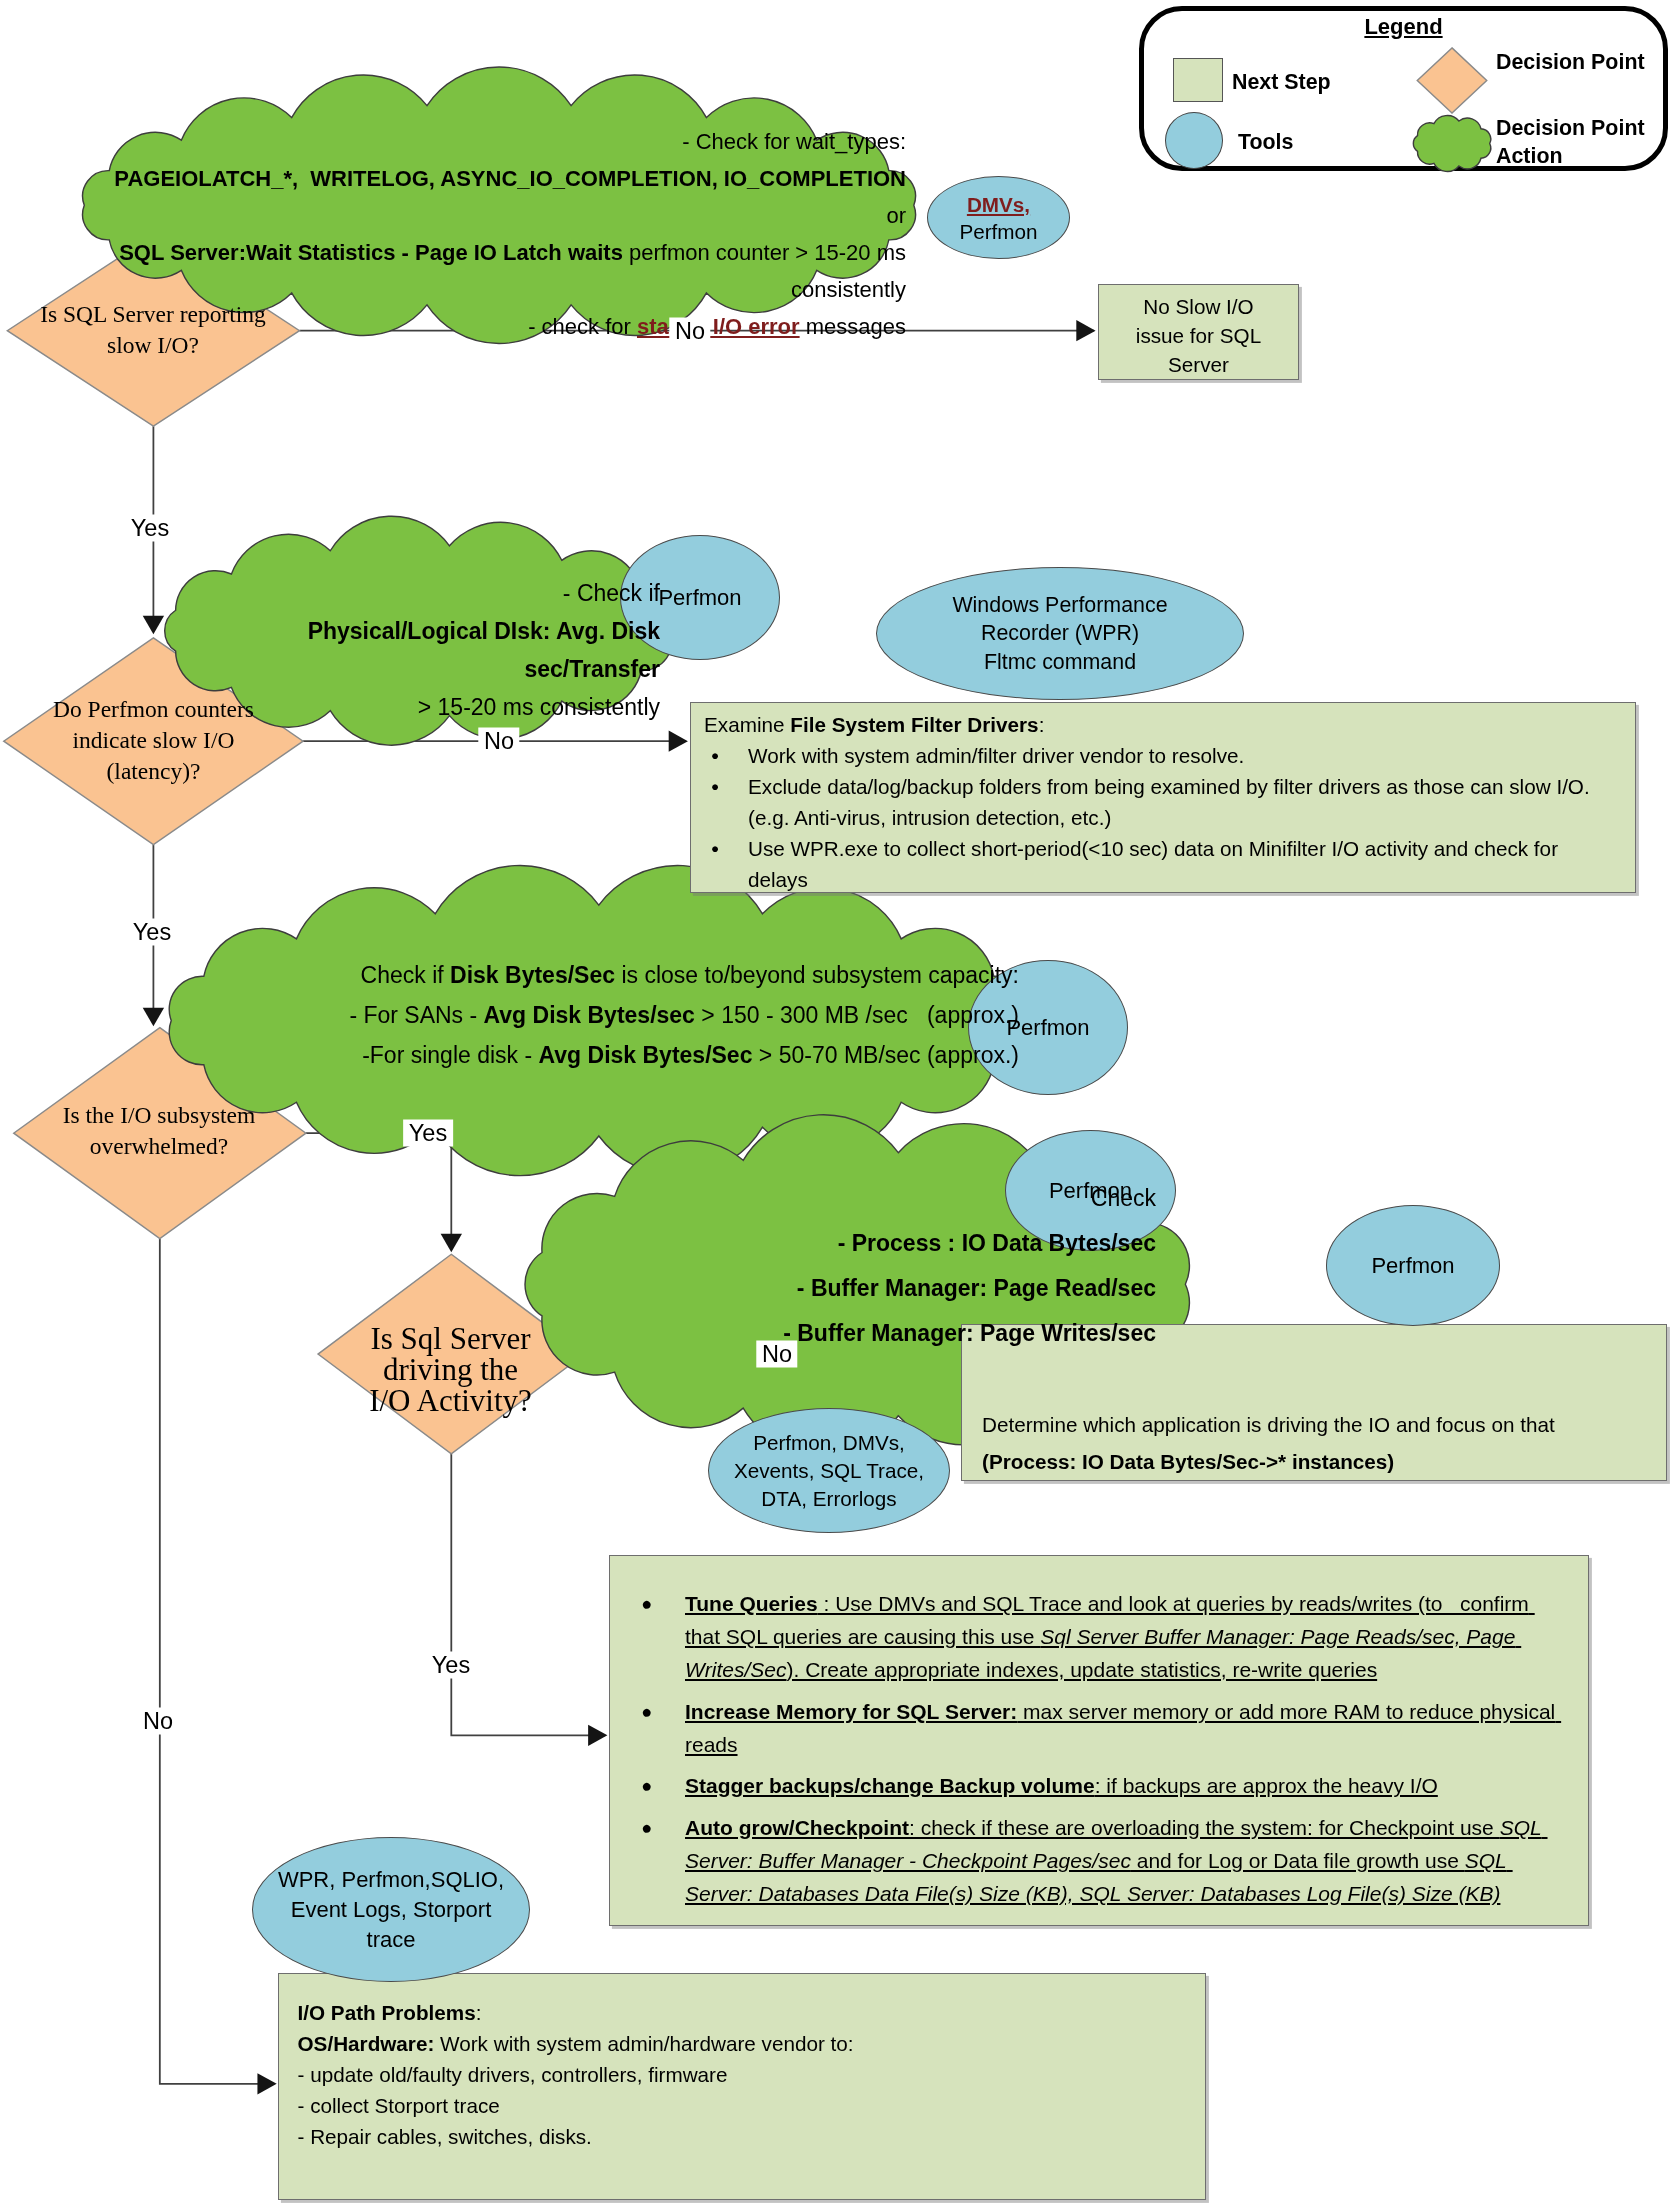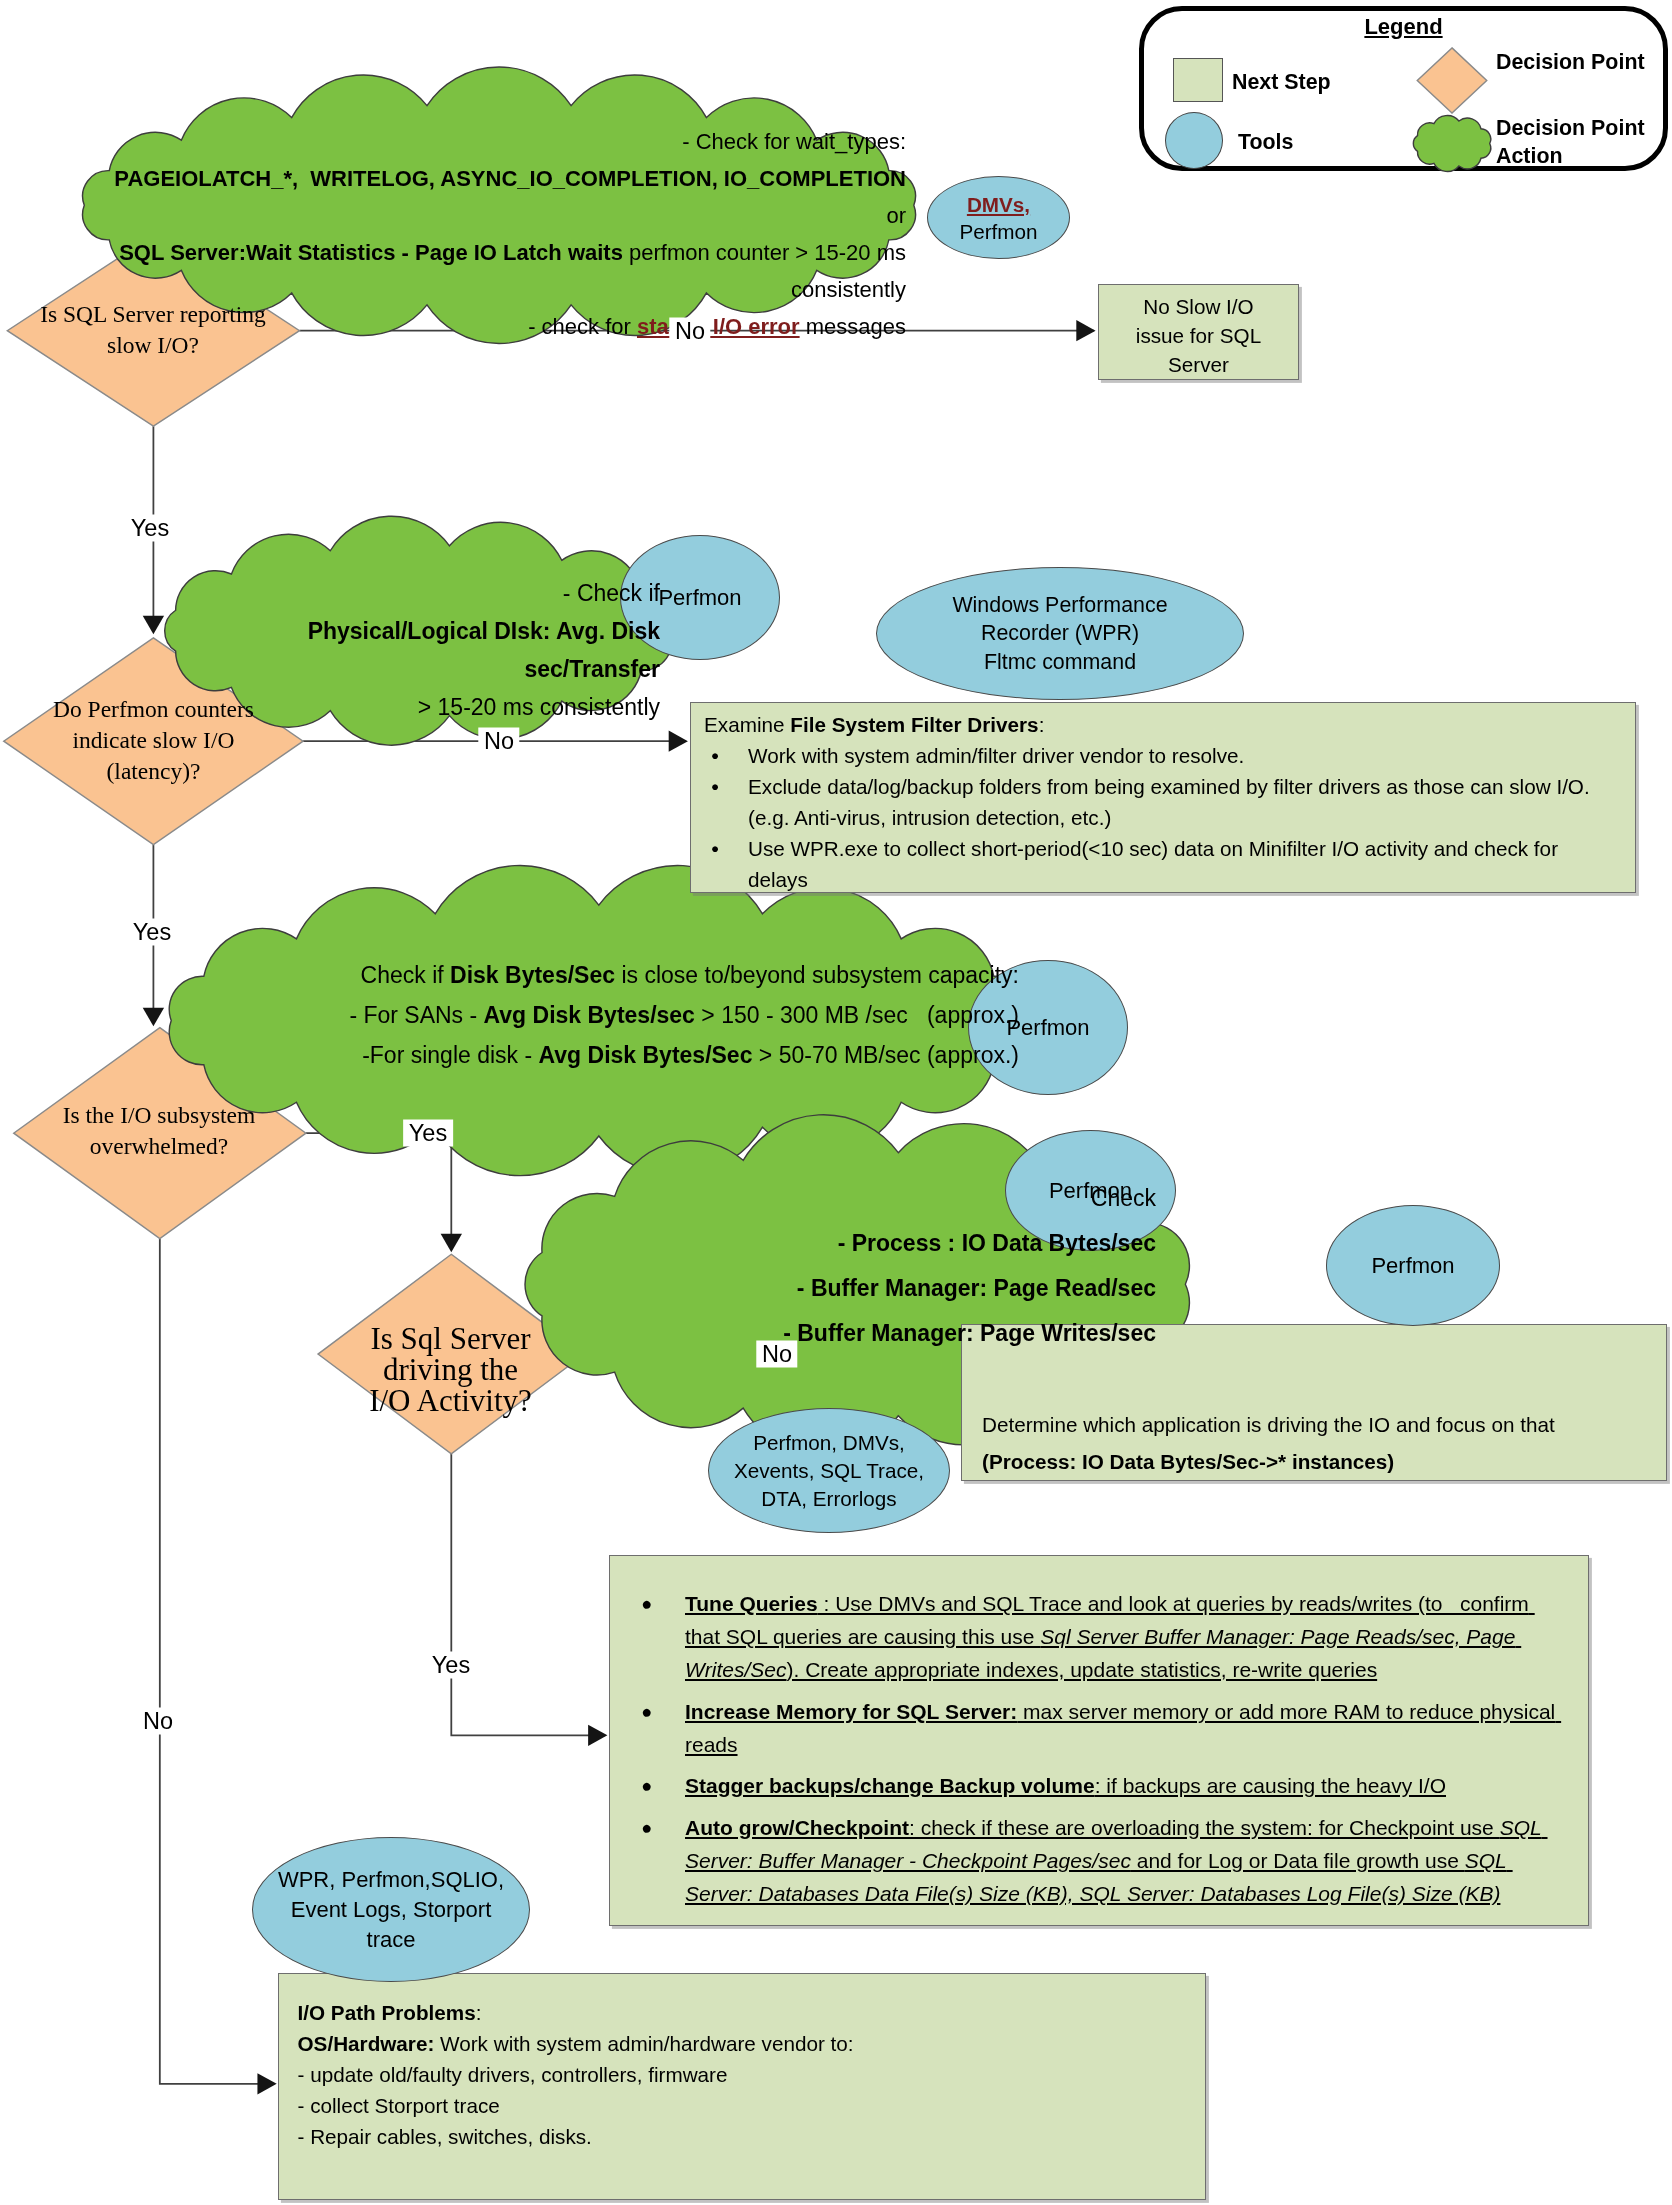--- a/index.html
+++ b/index.html
@@ -113,21 +113,21 @@
 
   <div class="box" id="determinebox">
     <span class="line">Determine which application is driving the IO and focus on that</span>
     <span class="line b">(Process: IO Data Bytes/Sec-&gt;* instances)</span>
   </div>
 
   <div class="box" id="tunebox">
     <ul>
       <li><span class="seg b">Tune Queries</span><span class="seg"> : Use DMVs and SQL Trace and look at queries by reads/writes (to   confirm that SQL queries are causing this use </span><span class="seg i">Sql Server Buffer Manager: Page Reads/sec, Page Writes/Sec</span><span class="seg">). Create appropriate indexes, update statistics, re-write queries</span></li>
       <li><span class="seg b">Increase Memory for SQL Server:</span><span class="seg"> max server memory or add more RAM to reduce physical reads</span></li>
-      <li><span class="seg b">Stagger backups/change Backup volume</span><span class="seg">: if backups are causing the heavy I/O</span></li>
+      <li><span class="seg b">Stagger backups/change Backup volume</span><span class="seg">: if backups are approx the heavy I/O</span></li>
       <li><span class="seg b">Auto grow/Checkpoint</span><span class="seg">: check if these are overloading the system: for Checkpoint use </span><span class="seg i">SQL Server: Buffer Manager - Checkpoint Pages/sec</span><span class="seg"> and for Log or Data file growth use </span><span class="seg i">SQL Server: Databases Data File(s) Size (KB), SQL Server: Databases Log File(s) Size (KB)</span></li>
     </ul>
   </div>
 
   <div class="box" id="iopathbox">
     <div class="line"><span class="seg b">I/O Path Problems</span><span class="seg">:</span></div>
     <div class="line"><span class="seg b">OS/Hardware:</span><span class="seg"> Work with system admin/hardware vendor to:</span></div>
     <div class="line">- update old/faulty drivers, controllers, firmware</div>
     <div class="line">- collect Storport trace</div>
     <div class="line">- Repair cables, switches, disks.</div>

